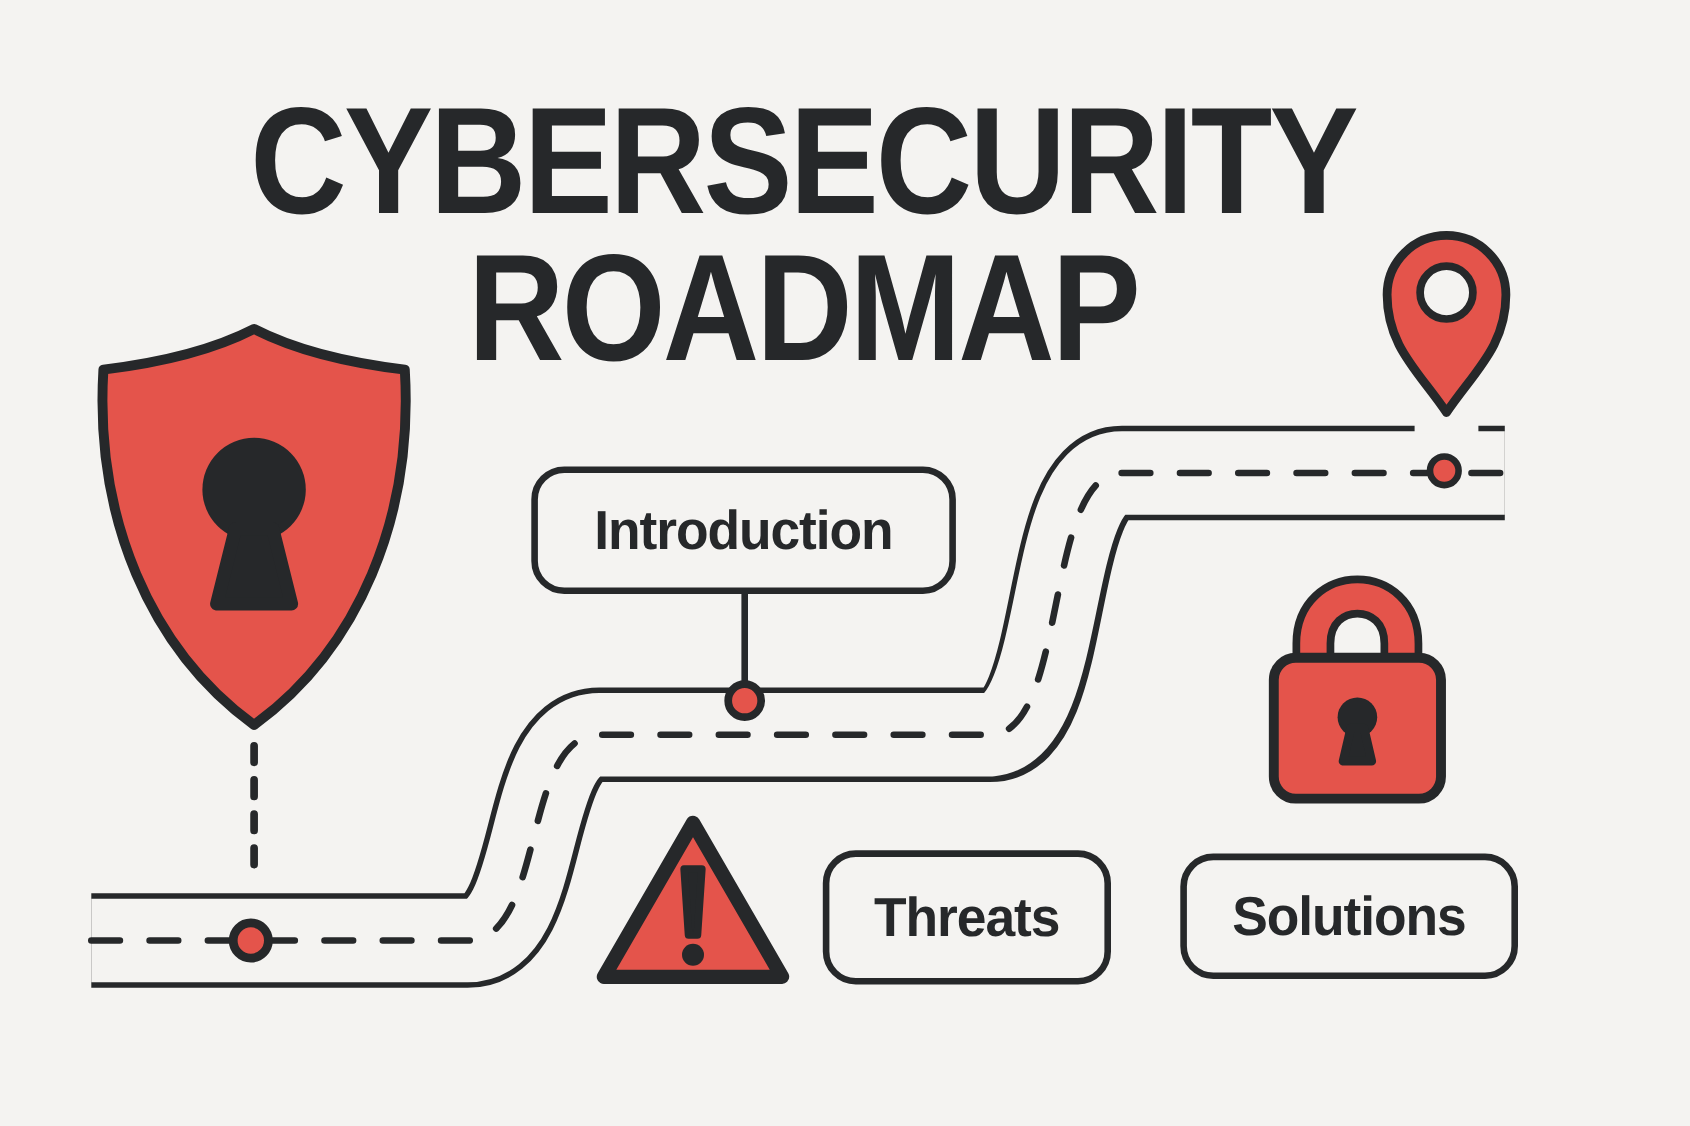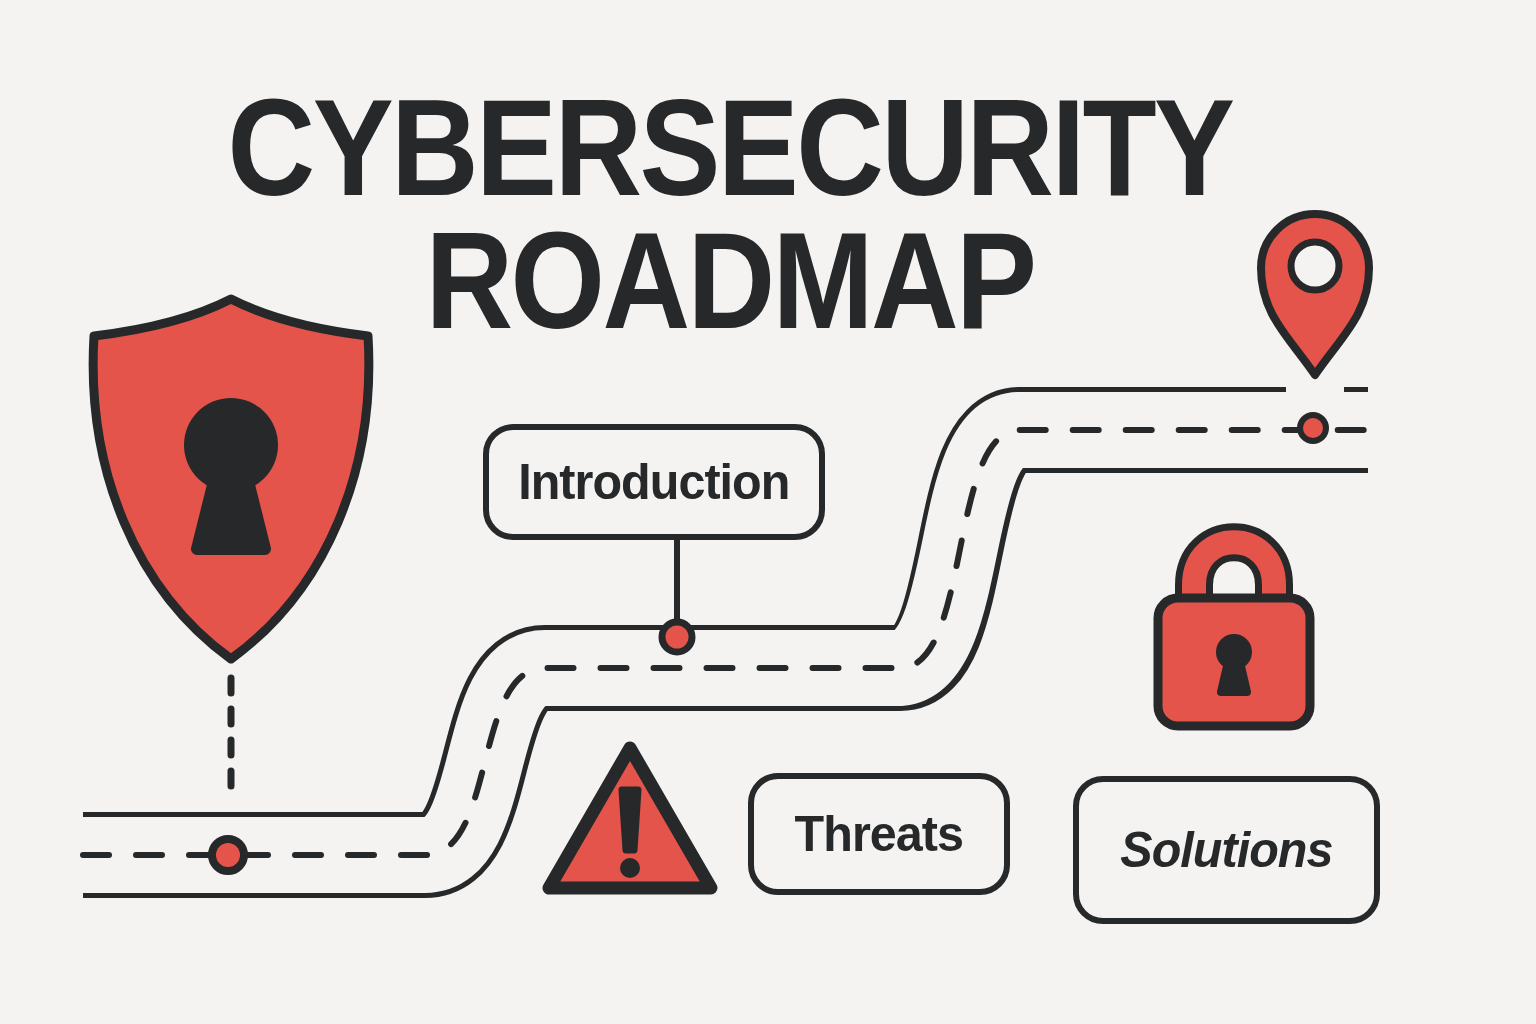--- a/index.html
+++ b/index.html
@@ -22,23 +22,23 @@
   }
   .stop-box{
     position:absolute;
     border:6px solid #26282a;border-radius:30px;
     background:#f4f3f1;
     display:flex;align-items:center;justify-content:center;
     color:#26282a;font-weight:bold;font-size:50px;letter-spacing:-1px;
     box-sizing:border-box;
   }
   .stop-box span{transform:scaleX(0.97);white-space:nowrap;}
-  #stop-introduction{left:483px;top:424px;width:342px;height:116px;}
+  #stop-introduction{left:483px;top:424px;width:386px;height:116px;}
   #stop-threats{left:748px;top:773px;width:262px;height:122px;}
-  #stop-solutions{left:1073px;top:776px;width:307px;height:148px;font-style:italic;}
+  #stop-solutions{left:1073px;top:776px;width:307px;height:114px;}
 </style>
 </head>
 <body>
 
 <div class="stage">
 
   <svg class="art" viewBox="0 0 1536 1024">
 
     <g>
       <path d="M 83 855 H 425 C 497 855 473 668 545 668 H 900 C 972 668 948 430 1020 430 H 1368" fill="none" stroke="#26282a" stroke-width="86"></path>

